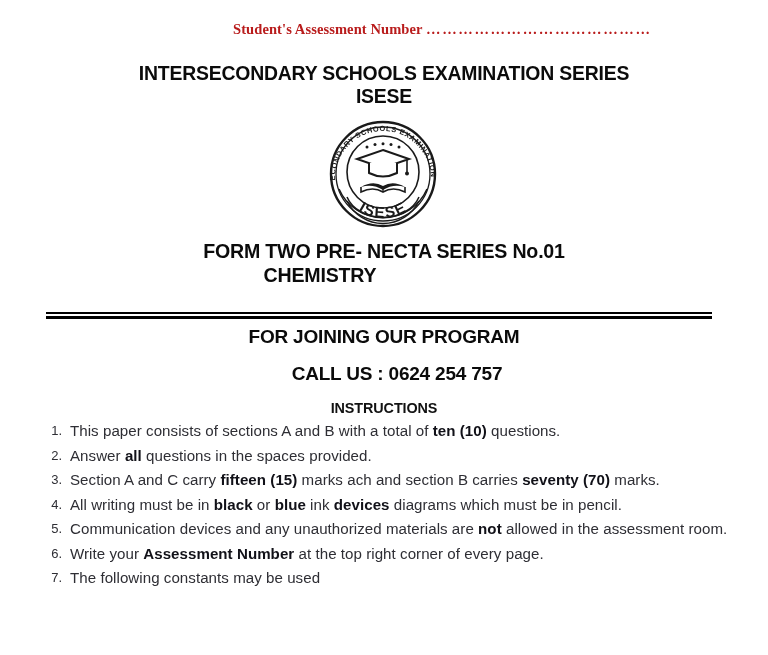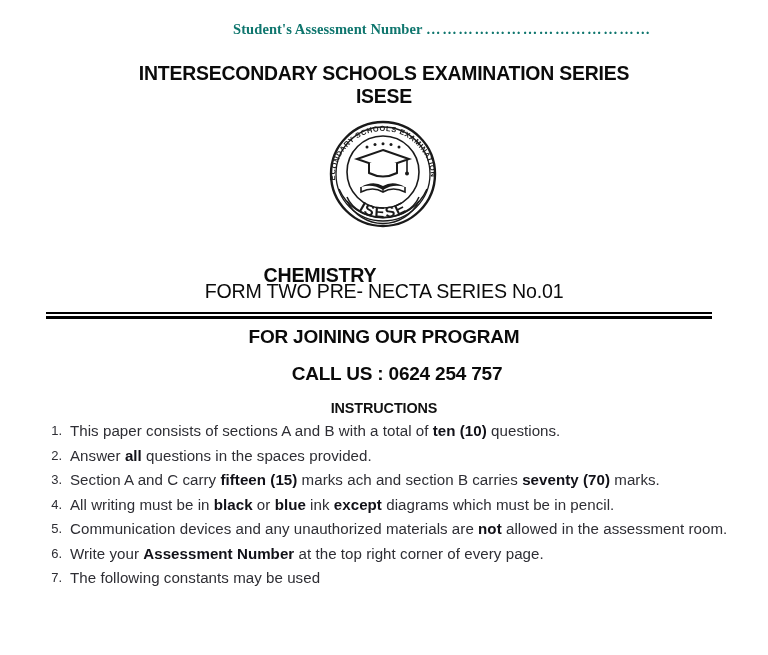--- a/index.html
+++ b/index.html
@@ -19,21 +19,21 @@
   
   .asmt-line {
     position: absolute;
     top: 21px;
     left: 233px;
     width: 480px;
     font-family: "Liberation Serif", serif;
     font-weight: bold;
     font-size: 14.5px;
     letter-spacing: 0.1px;
-    color: #0f766e;
+    color: #b91c1c;
     white-space: nowrap;
   }
   .asmt-dots {
     font-family: "Liberation Serif", serif;
     font-weight: bold;
     letter-spacing: 1.6px;
   }
 
   
   .inst-head {
@@ -70,25 +70,24 @@
   }
   .logo-wrap svg { display: block; }
 
   
   .exam-title {
     position: absolute;
     top: 240px;
     left: 0;
     width: 768px;
     text-align: center;
-    font-weight: normal;
+    font-weight: bold;
     font-size: 19.6px;
     letter-spacing: -0.2px;
     color: #0b0b0b;
-    margin-top: 40px;
   }
   .exam-subject {
     position: absolute;
     top: 264px;
     left: 0;
     width: 640px;
     text-align: center;
     font-weight: bold;
     font-size: 19.6px;
     letter-spacing: -0.2px;
@@ -286,21 +285,21 @@
     <div class="instr-item">
       <div class="instr-num">2.</div>
       <div class="instr-text"><span>Answer </span><b>all</b><span> questions in the spaces provided.</span></div>
     </div>
     <div class="instr-item">
       <div class="instr-num">3.</div>
       <div class="instr-text"><span>Section A and C carry </span><b>fifteen (15)</b><span> marks ach and section B carries </span><b>seventy (70)</b><span> marks.</span></div>
     </div>
     <div class="instr-item">
       <div class="instr-num">4.</div>
-      <div class="instr-text"><span>All writing must be in </span><b>black</b><span> or </span><b>blue</b><span> ink </span><b>except</b><span> diagrams which must be in pencil.</span></div>
+      <div class="instr-text"><span>All writing must be in </span><b>black</b><span> or </span><b>blue</b><span> ink </span><b>devices</b><span> diagrams which must be in pencil.</span></div>
     </div>
     <div class="instr-item">
       <div class="instr-num">5.</div>
       <div class="instr-text"><span>Communication devices and any unauthorized materials are </span><b>not</b><span> allowed in the assessment room.</span></div>
     </div>
     <div class="instr-item">
       <div class="instr-num">6.</div>
       <div class="instr-text"><span>Write your </span><b>Assessment Number</b><span> at the top right corner of every page.</span></div>
     </div>
     <div class="instr-item">

